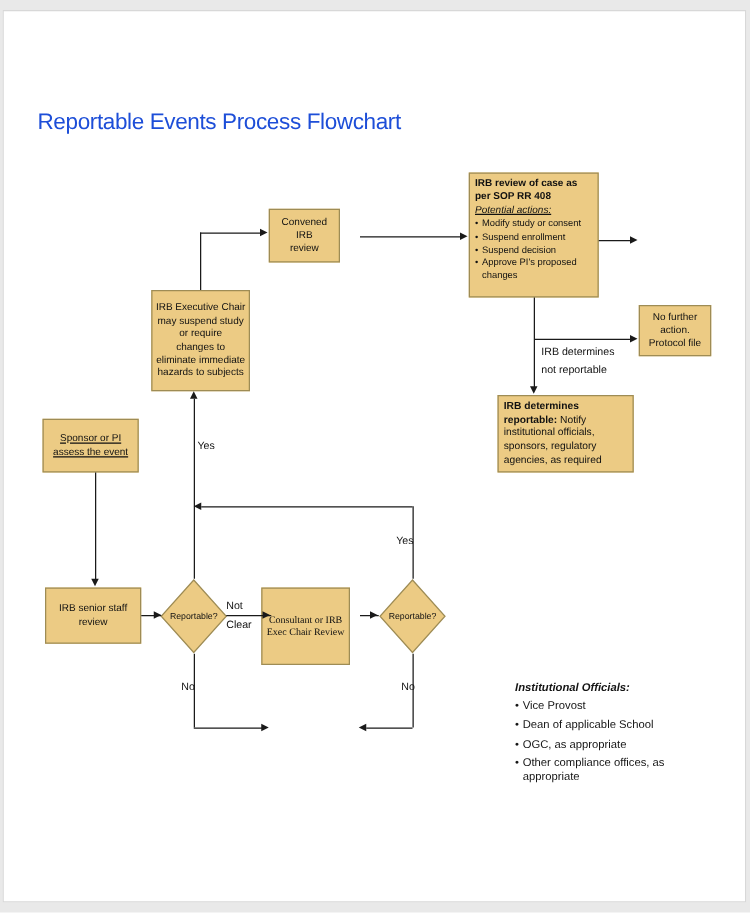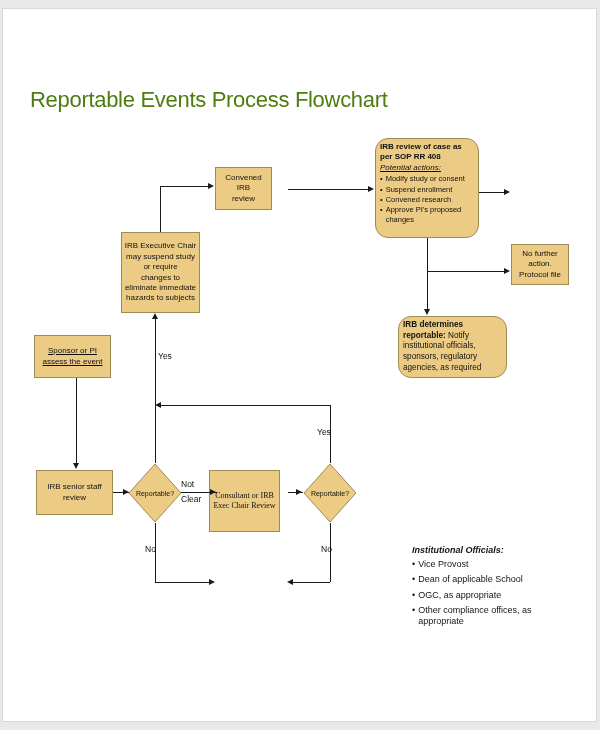--- a/index.html
+++ b/index.html
@@ -10,30 +10,30 @@
     font-family:"Liberation Sans", sans-serif;
     color:#141414;
   }
   .page {
     position:absolute; left:2px; top:8px; width:595px; height:714px;
     background:#ffffff; border:1px solid #d8d8d8;
   }
   .canvas { position:absolute; left:0; top:0; width:600px; height:730px; }
   .title {
     position:absolute; left:30px; top:87px;
-    font-size:22px; letter-spacing:-0.3px; color:#4d7c0f;
+    font-size:18px; letter-spacing:-0.3px; color:#1d4ed8;
   }
   .node {
     position:absolute; background:#eccb84; border:1px solid #9e8c55;
     font-size:8px; line-height:1.3; color:#111;
     display:flex; align-items:center; justify-content:center;
     text-align:center; white-space:pre-line; padding:2px;
   }
   .node.block {
-    display:block; text-align:left; white-space:normal; padding:3px 4px;border-radius:13px;
+    display:block; text-align:left; white-space:normal; padding:3px 4px;
   }
   .bold { font-weight:bold; }
   .iu { font-style:italic; text-decoration:underline; }
   .bullets { margin-top:1px; }
   .brow { display:flex; gap:3px; font-size:7.5px; line-height:1.25; margin-top:1px; text-align:left; }
   .brow .glyph { flex:0 0 auto; }
   .line { position:absolute; background:#1a1a1a; }
   .ah { position:absolute; width:0; height:0; }
   .ah.r { border-top:3.5px solid transparent; border-bottom:3.5px solid transparent; border-left:6.5px solid #1a1a1a; }
   .ah.l { border-top:3.5px solid transparent; border-bottom:3.5px solid transparent; border-right:6.5px solid #1a1a1a; }
@@ -71,21 +71,21 @@
       <div class="brow">
         <span class="glyph">•</span>
         <span>Modify study or consent</span>
       </div>
       <div class="brow">
         <span class="glyph">•</span>
         <span>Suspend enrollment</span>
       </div>
       <div class="brow">
         <span class="glyph">•</span>
-        <span>Convened research</span>
+        <span>Suspend decision</span>
       </div>
       <div class="brow">
         <span class="glyph">•</span>
         <span>Approve PI's proposed changes</span>
       </div>
     </div>
   </div>
 
 
   <div class="node" style="left:511px;top:244px;width:58px;height:41px;">No further action.
@@ -169,20 +169,22 @@
   <div class="line" style="left:330px;top:523px;width:1px;height:59px;"></div>
   <div class="line" style="left:293px;top:582px;width:37px;height:1px;"></div>
   <div class="ah l" style="left:287px;top:579px;"></div>
 
   <div class="lbl" style="left:158px;top:351px;">Yes</div>
   <div class="lbl" style="left:317px;top:427px;">Yes</div>
   <div class="lbl" style="left:145px;top:544px;">No</div>
   <div class="lbl" style="left:321px;top:544px;">No</div>
   <div class="lbl pre" style="left:181px;top:477px;width:32px;line-height:15px;">Not
 Clear</div>
+  <div class="lbl pre" style="left:433px;top:274px;width:75px;line-height:14px;">IRB determines
+not reportable</div>
 
   <div class="legend">
     <div class="ltitle">Institutional Officials:</div>
     <div class="brow">
       <span class="glyph">•</span>
       <span>Vice Provost</span>
     </div>
     <div class="brow">
       <span class="glyph">•</span>
       <span>Dean of applicable School</span>

